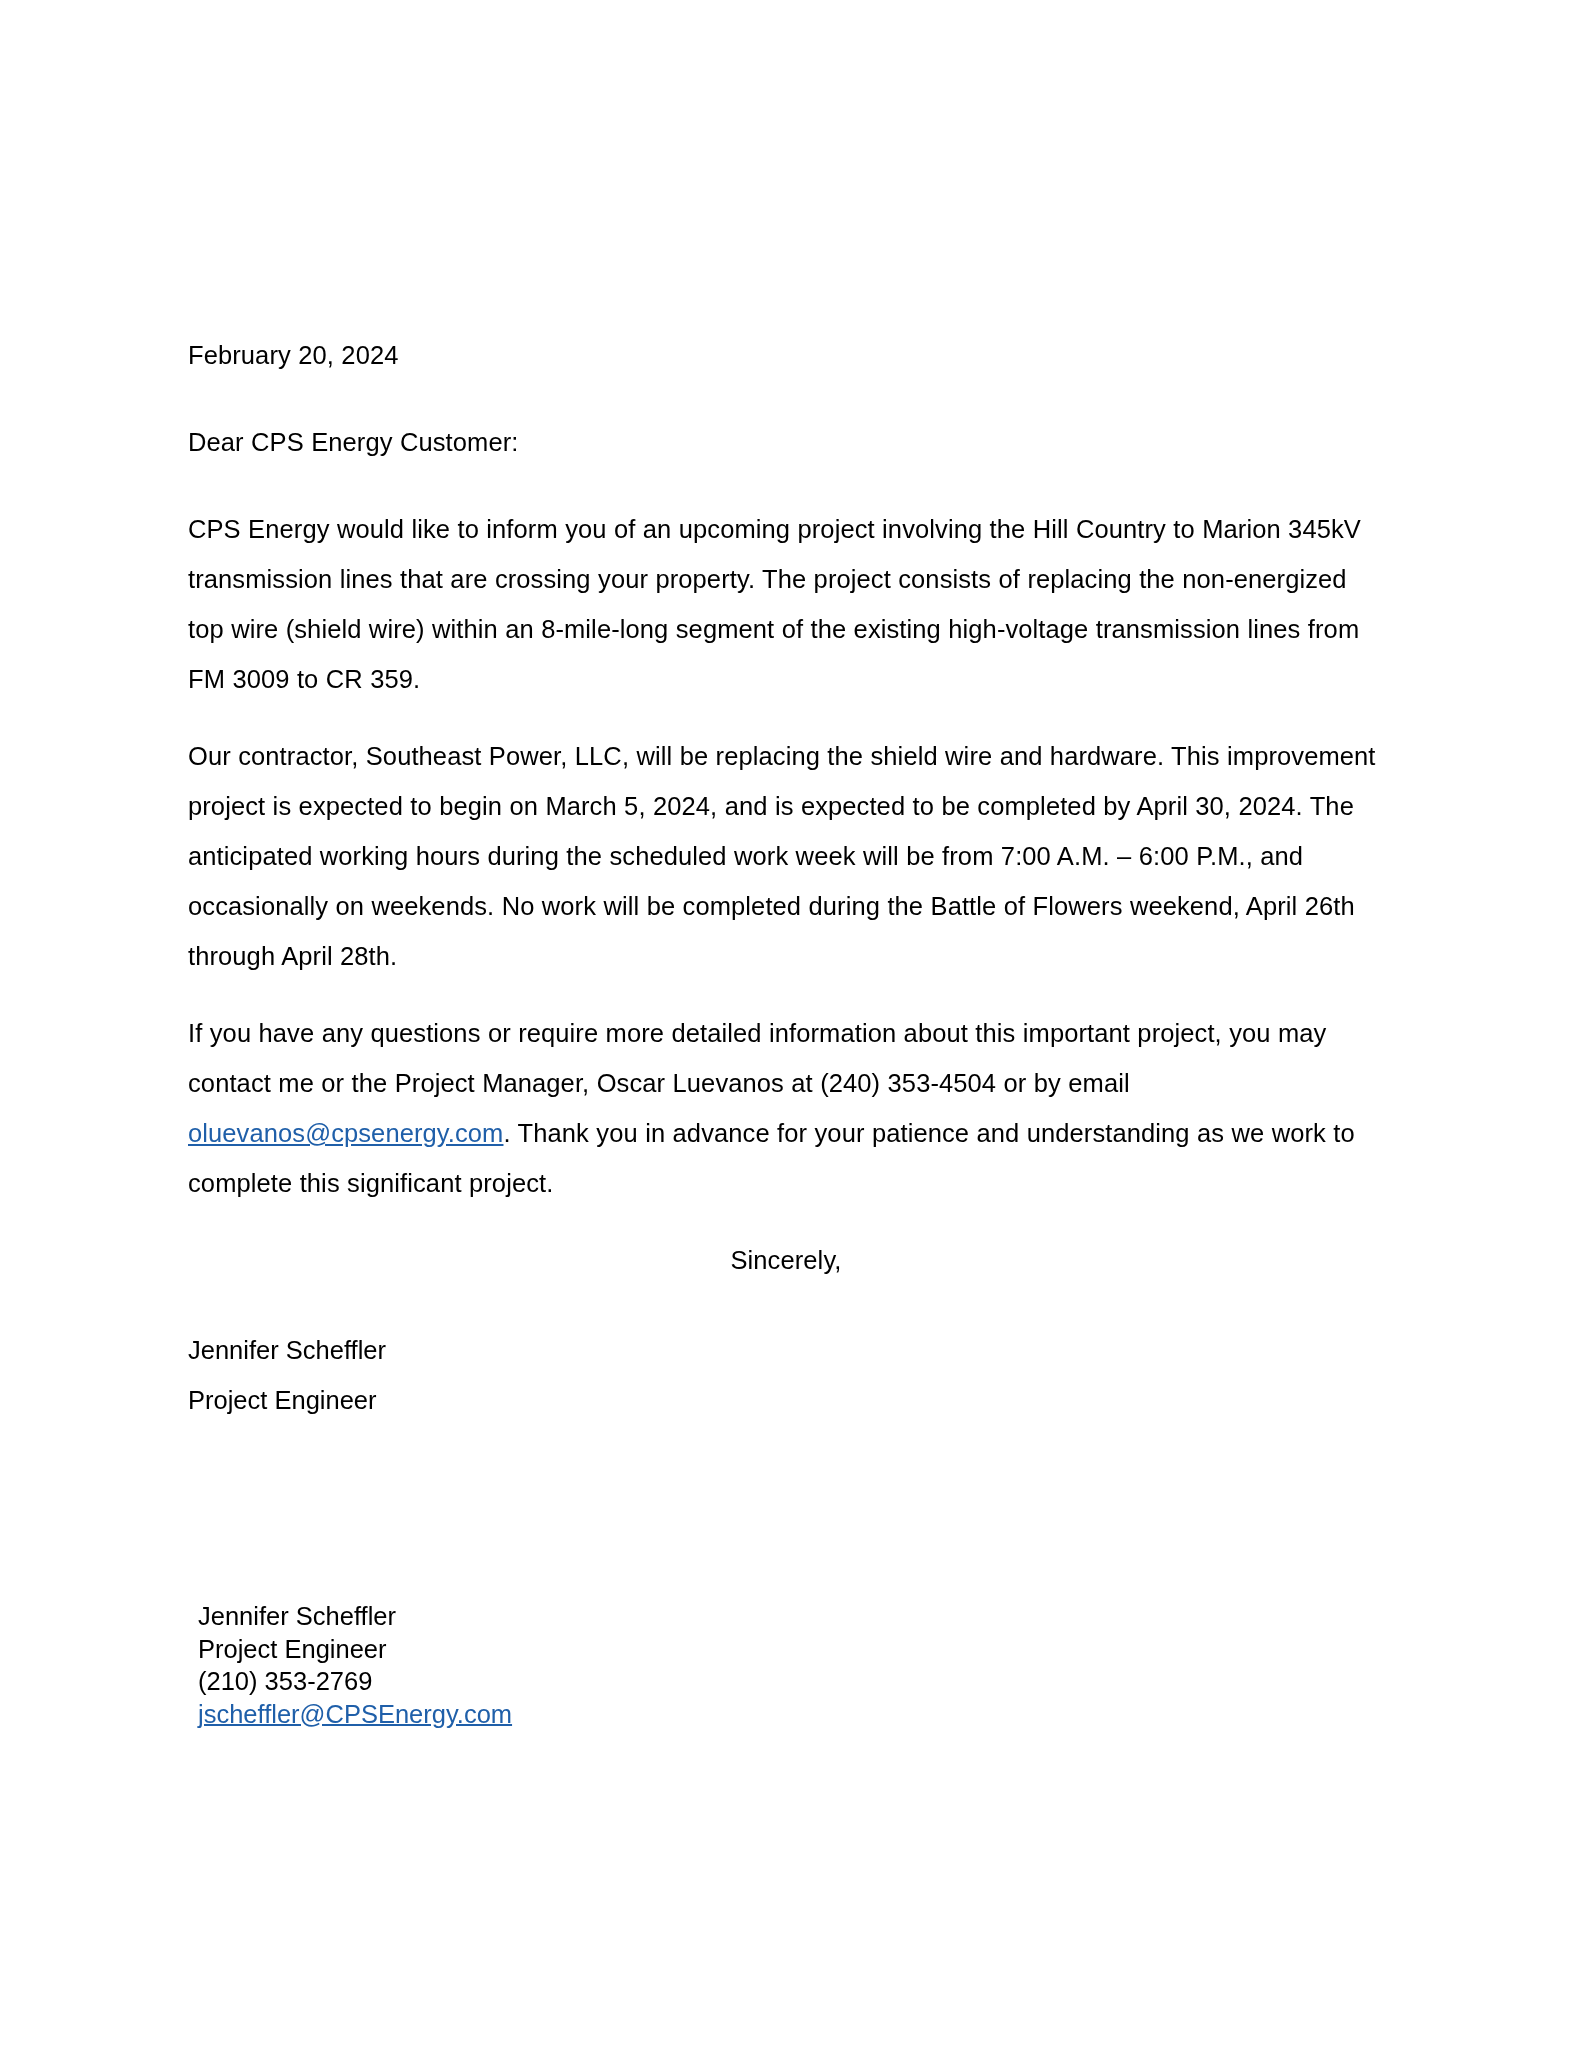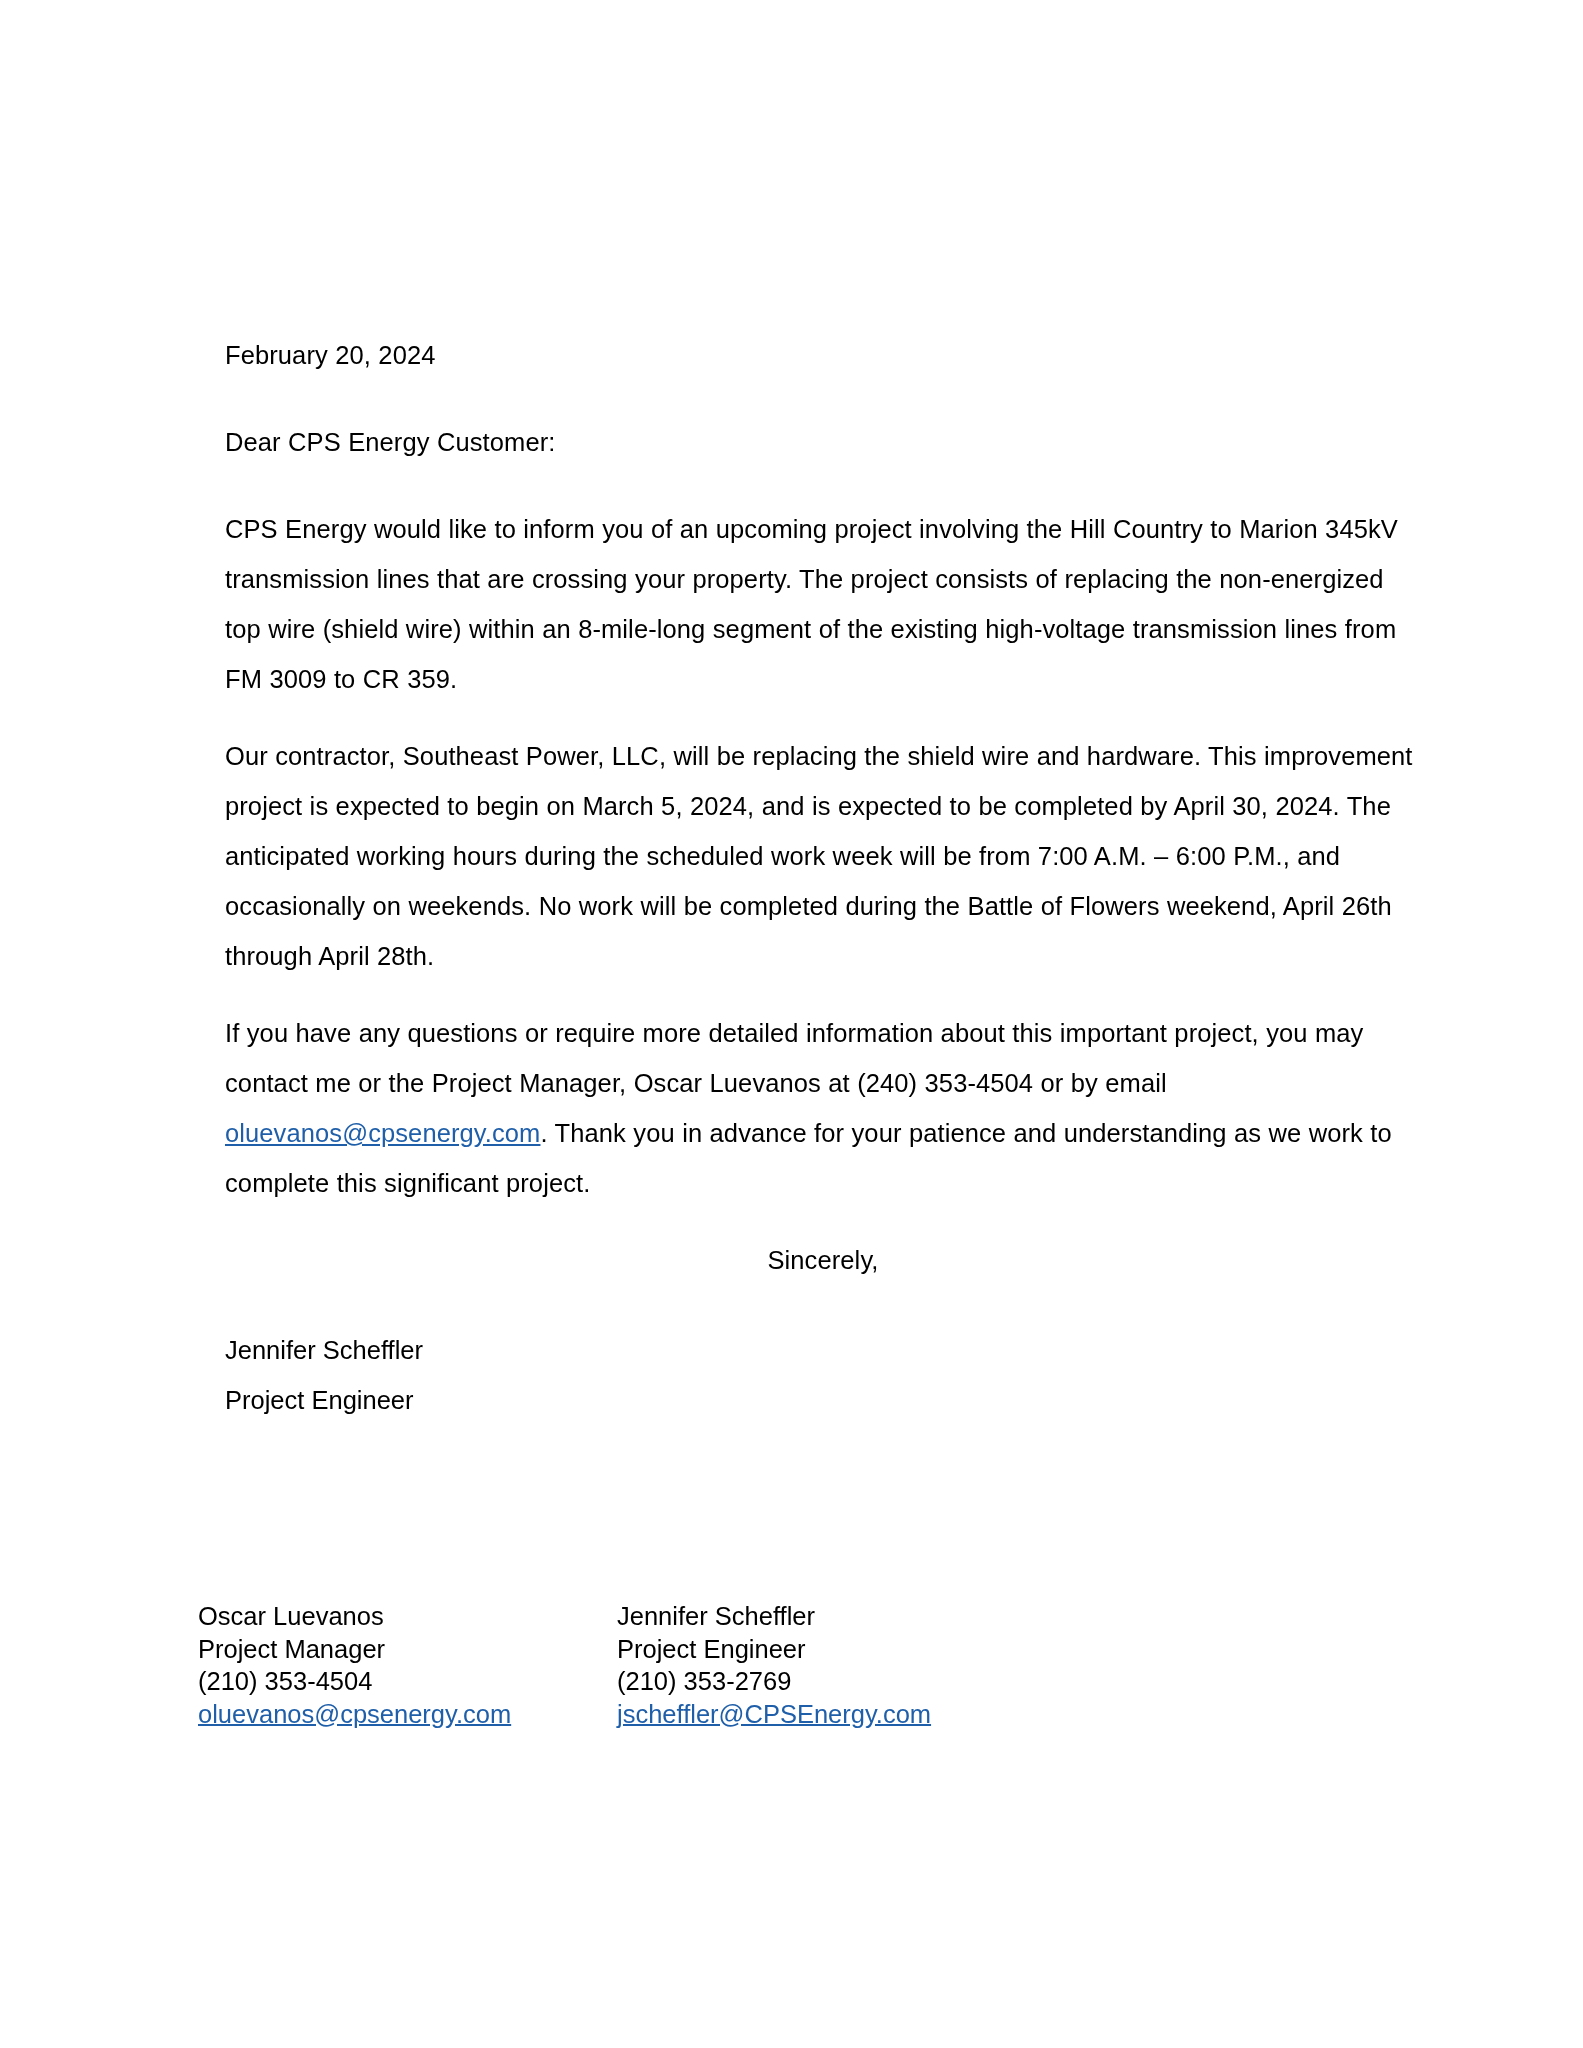--- a/index.html
+++ b/index.html
@@ -20,21 +20,20 @@
     color: #000000;
     -webkit-font-smoothing: antialiased;
   }
 
   
   .letter-body {
     position: absolute;
     left: 188px;
     top: 330px;
     width: 1196px;
-    margin-left: 37px;
   }
 
   .para {
     font-size: 25.5px;
     line-height: 50px;
     letter-spacing: 0.1px;
     margin: 0 0 27px 0;
     text-align: left;
     word-spacing: 0.2px;
   }
@@ -125,26 +124,20 @@
 
     <div class="signature-block">
       <span class="sig-line">Jennifer Scheffler</span>
       <span class="sig-line">Project Engineer</span>
     </div>
 
   </div>
 
   <div class="contacts">
 
-    <div class="contact-col col-1">
-      <span class="c-line">Oscar Luevanos</span>
-      <span class="c-line">Project Manager</span>
-      <span class="c-line">(210) 353-4504</span>
-      <a class="c-line email" href="#">oluevanos@cpsenergy.com</a>
-    </div>
 
     <div class="contact-col col-2">
       <span class="c-line">Jennifer Scheffler</span>
       <span class="c-line">Project Engineer</span>
       <span class="c-line">(210) 353-2769</span>
       <a class="c-line email" href="#">jscheffler@CPSEnergy.com</a>
     </div>
 
   </div>
 

